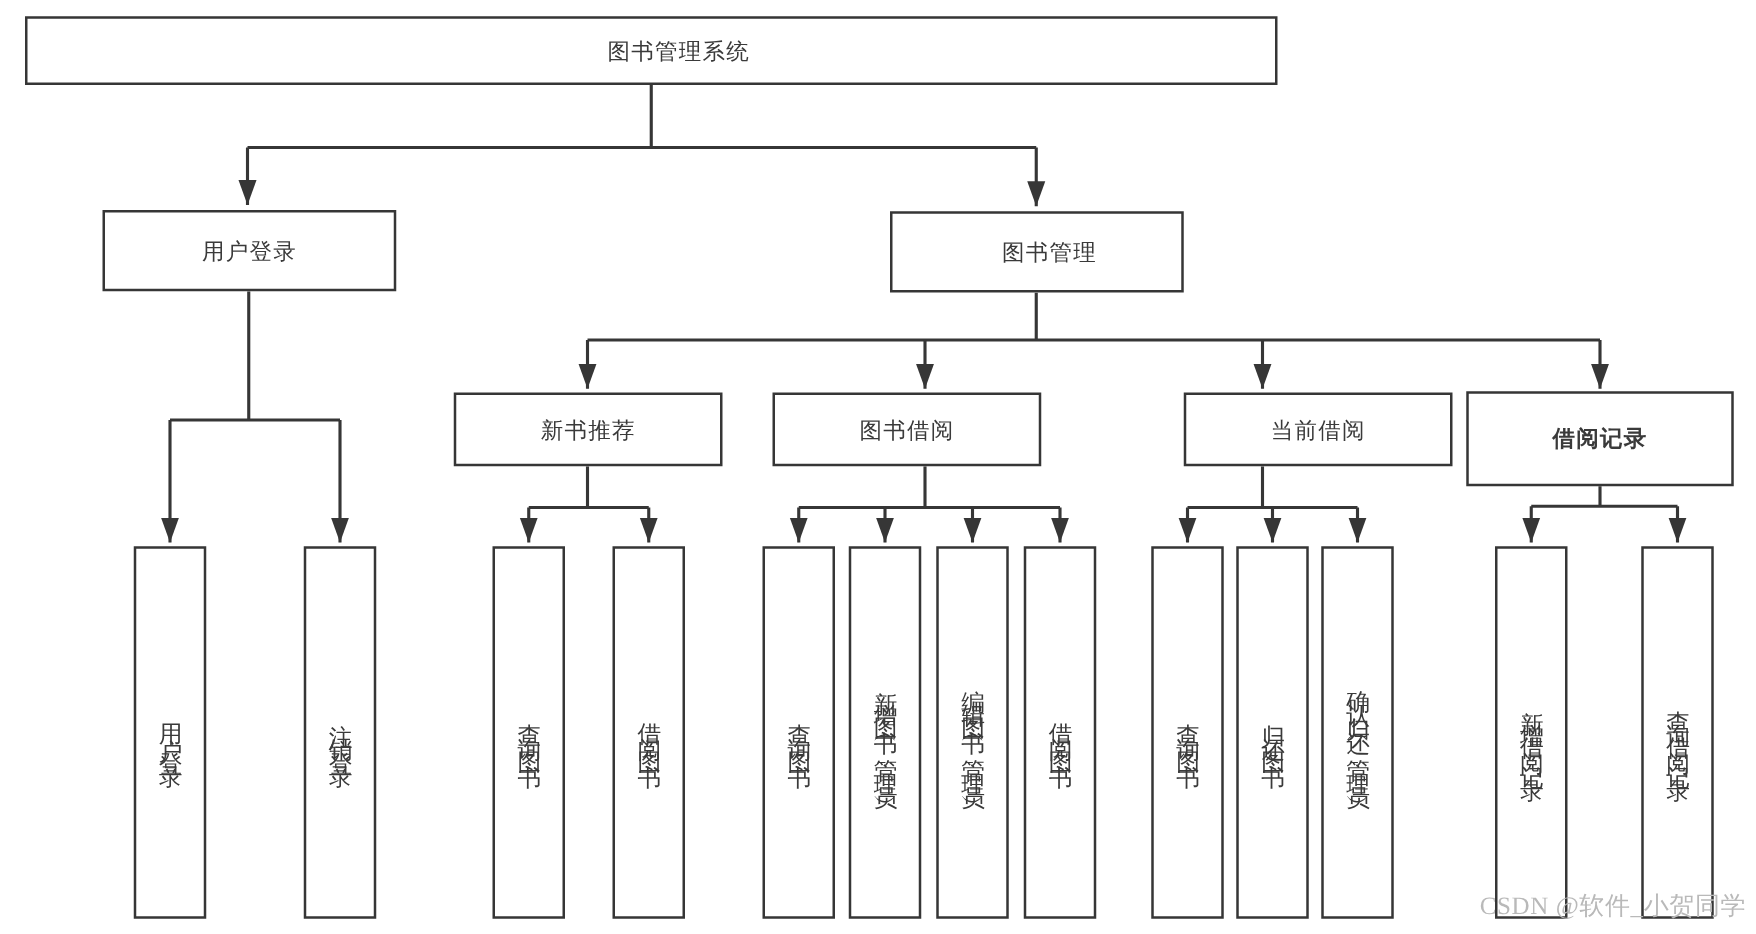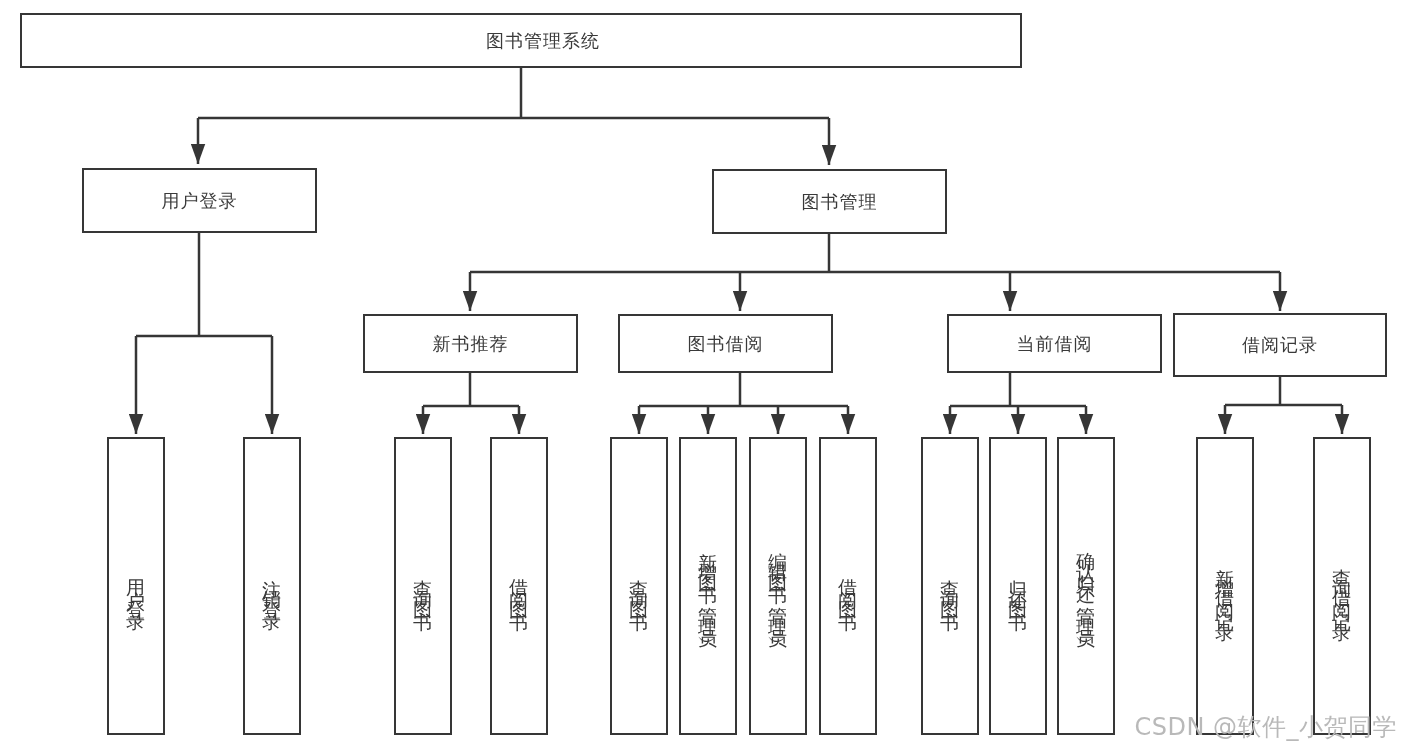--- a/index.html
+++ b/index.html
@@ -44,25 +44,26 @@
   .v {
     writing-mode: vertical-rl;
     font-size: 19px;
     letter-spacing: 11px;
     line-height: 1;
   }
   .watermark {
     position: absolute;
     top: 711px;
     right: 8px;
-    font-size: 24px;
+    font-size: 20px;
     color: #b9b9b9;
     letter-spacing: 0.5px;
     z-index: 5;
     white-space: nowrap;
+    font-family: Liberation Serif, serif;
   }
 </style>
 </head>
 <body>
 
 <div class="canvas">
 
   <svg class="connectors" viewBox="0 0 1405 747" xmlns="http://www.w3.org/2000/svg">
     <defs>
       <marker id="arr" markerUnits="userSpaceOnUse" markerWidth="20" markerHeight="15" viewBox="0 0 18 13" refX="18" refY="6.5" orient="auto">
@@ -126,21 +127,21 @@
   </svg>
 
   <div class="node h" style="left:20px; top:13px; width:1002px; height:55px;padding-left:44px;">图书管理系统</div>
 
   <div class="node h" style="left:82px; top:168px; width:235px; height:65px;">用户登录</div>
   <div class="node h" style="left:712px; top:169px; width:235px; height:65px;padding-left:20px;">图书管理</div>
 
   <div class="node h" style="left:363px; top:314px; width:215px; height:59px;">新书推荐</div>
   <div class="node h" style="left:618px; top:314px; width:215px; height:59px;">图书借阅</div>
   <div class="node h" style="left:947px; top:314px; width:215px; height:59px;">当前借阅</div>
-  <div class="node h" style="left:1173px; top:313px; width:214px; height:64px;">借阅记录</div>
+  <div class="node h" style="left:1173px; top:313px; width:214px; height:76px;font-weight:bold;">借阅记录</div>
 
   <div class="node v" style="left:107px; top:437px; width:58px; height:298px;">用户登录</div>
   <div class="node v" style="left:243px; top:437px; width:58px; height:298px;">注销登录</div>
 
   <div class="node v" style="left:394px; top:437px; width:58px; height:298px;">查询图书</div>
   <div class="node v" style="left:490px; top:437px; width:58px; height:298px;">借阅图书</div>
 
   <div class="node v" style="left:610px; top:437px; width:58px; height:298px;">查询图书</div>
   <div class="node v" style="left:679px; top:437px; width:58px; height:298px;">新增图书（管理员）</div>
   <div class="node v" style="left:749px; top:437px; width:58px; height:298px;">编辑图书（管理员）</div>

